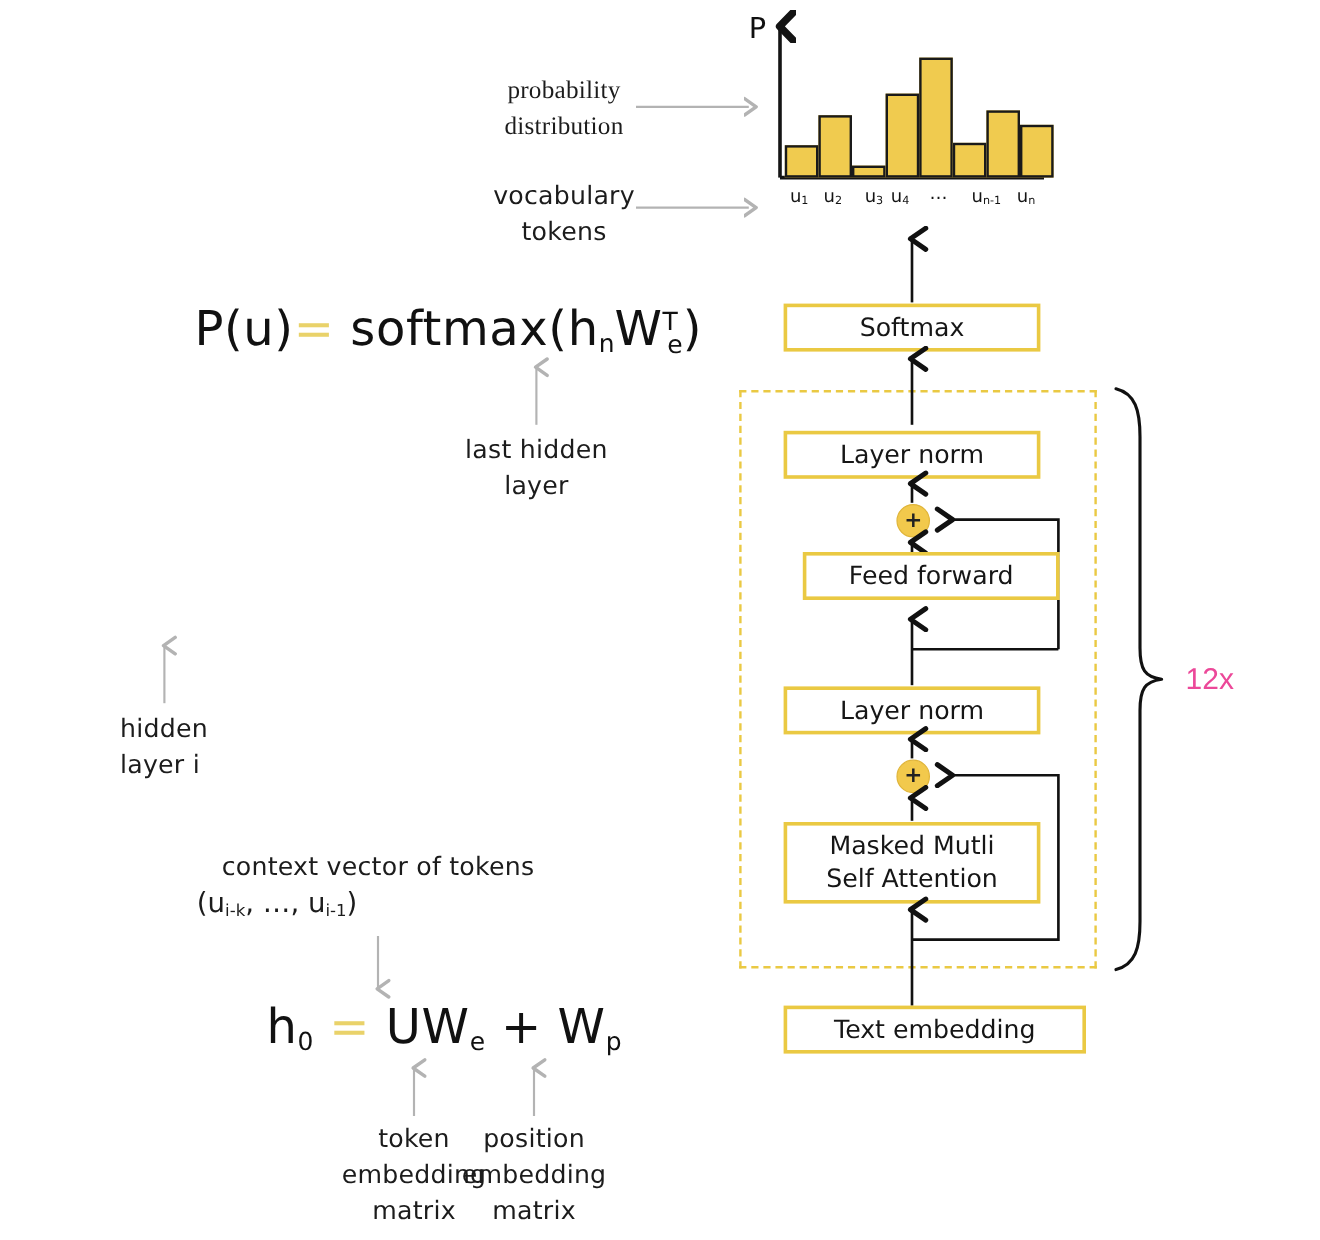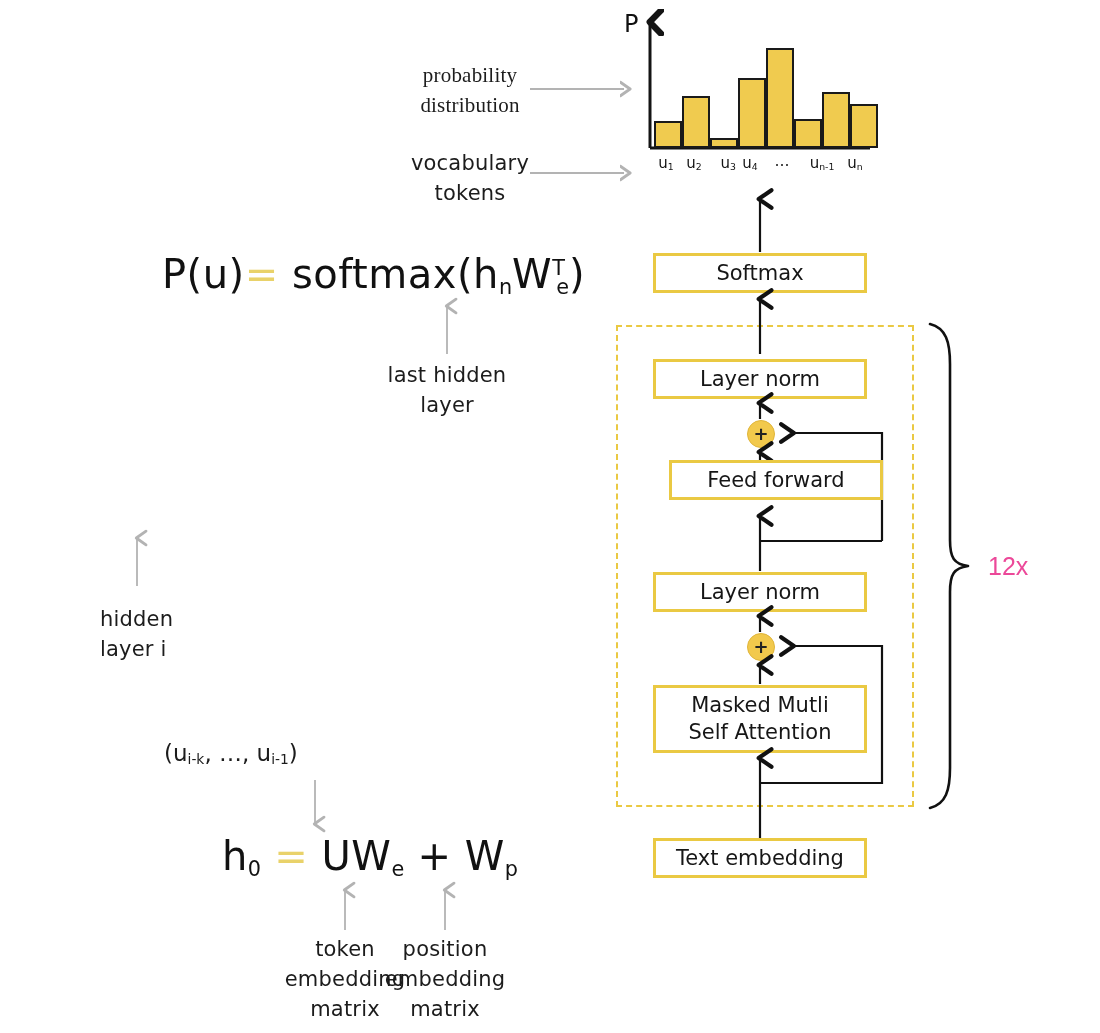--- a/index.html
+++ b/index.html
@@ -208,23 +208,24 @@
   </svg>
 
   <div class="note abs" style="left:367px; top:360px; width:160px;">last hidden
 layer</div>
 
 
   <svg class="abs" style="left:125px; top:532px;" width="24" height="58">
     <line x1="12" y1="54" x2="12" y2="6" stroke="#b3b3b3" stroke-width="1.8" marker-end="url(#grayArrowUp)"></line>
   </svg>
 
-  <div class="note left abs" style="left:100px; top:592px; width:170px;margin-top:12px;">hidden
+  <div class="note left abs" style="left:100px; top:592px; width:170px;">hidden
 layer i</div>
 
+  <div class="note abs" style="left:180px; top:707px; width:270px;">context vector of tokens</div>
 
   <div class="ctxmath abs" style="left:164px; top:740px; width:270px; text-align:left;">
     <span>(u</span><sub>i-k</sub><span>, …, u</span><sub>i-1</sub><span>)</span>
   </div>
 
   <svg class="abs" style="left:303px; top:778px;" width="24" height="52">
     <defs>
       <marker id="grayArrowDn" markerWidth="10" markerHeight="10" refX="5" refY="7" orient="auto">
         <path d="M1.2,2 L5,7.4 L8.8,2" fill="none" stroke="#b3b3b3" stroke-width="1.6" stroke-linecap="round" stroke-linejoin="round"></path>
       </marker>
@@ -333,21 +334,21 @@
   </div>
 
   <svg class="abs" style="left:748px; top:753px;" width="24" height="88">
     <line x1="12" y1="86" x2="12" y2="5" stroke="#111" stroke-width="2.2" marker-end="url(#blkArrowUp)"></line>
   </svg>
 
   <svg class="abs" style="left:760px; top:780px;" width="130" height="6">
     <line x1="0" y1="3" x2="122" y2="3" stroke="#111" stroke-width="2.2"></line>
   </svg>
 
-  <div class="block abs" style="left:653px; top:838px; width:214px; height:40px;">
+  <div class="block abs" style="left:653px; top:838px; width:252px; height:40px;">
     <div class="boxlabel">Text embedding</div>
   </div>
 
   <svg class="abs" style="left:924px; top:320px;" width="60" height="492">
     <path d="M6,4
              C 22,8 26,22 26,44
              L 26,220
              C 26,238 30,244 44,246
              C 30,248 26,254 26,272
              L 26,448

